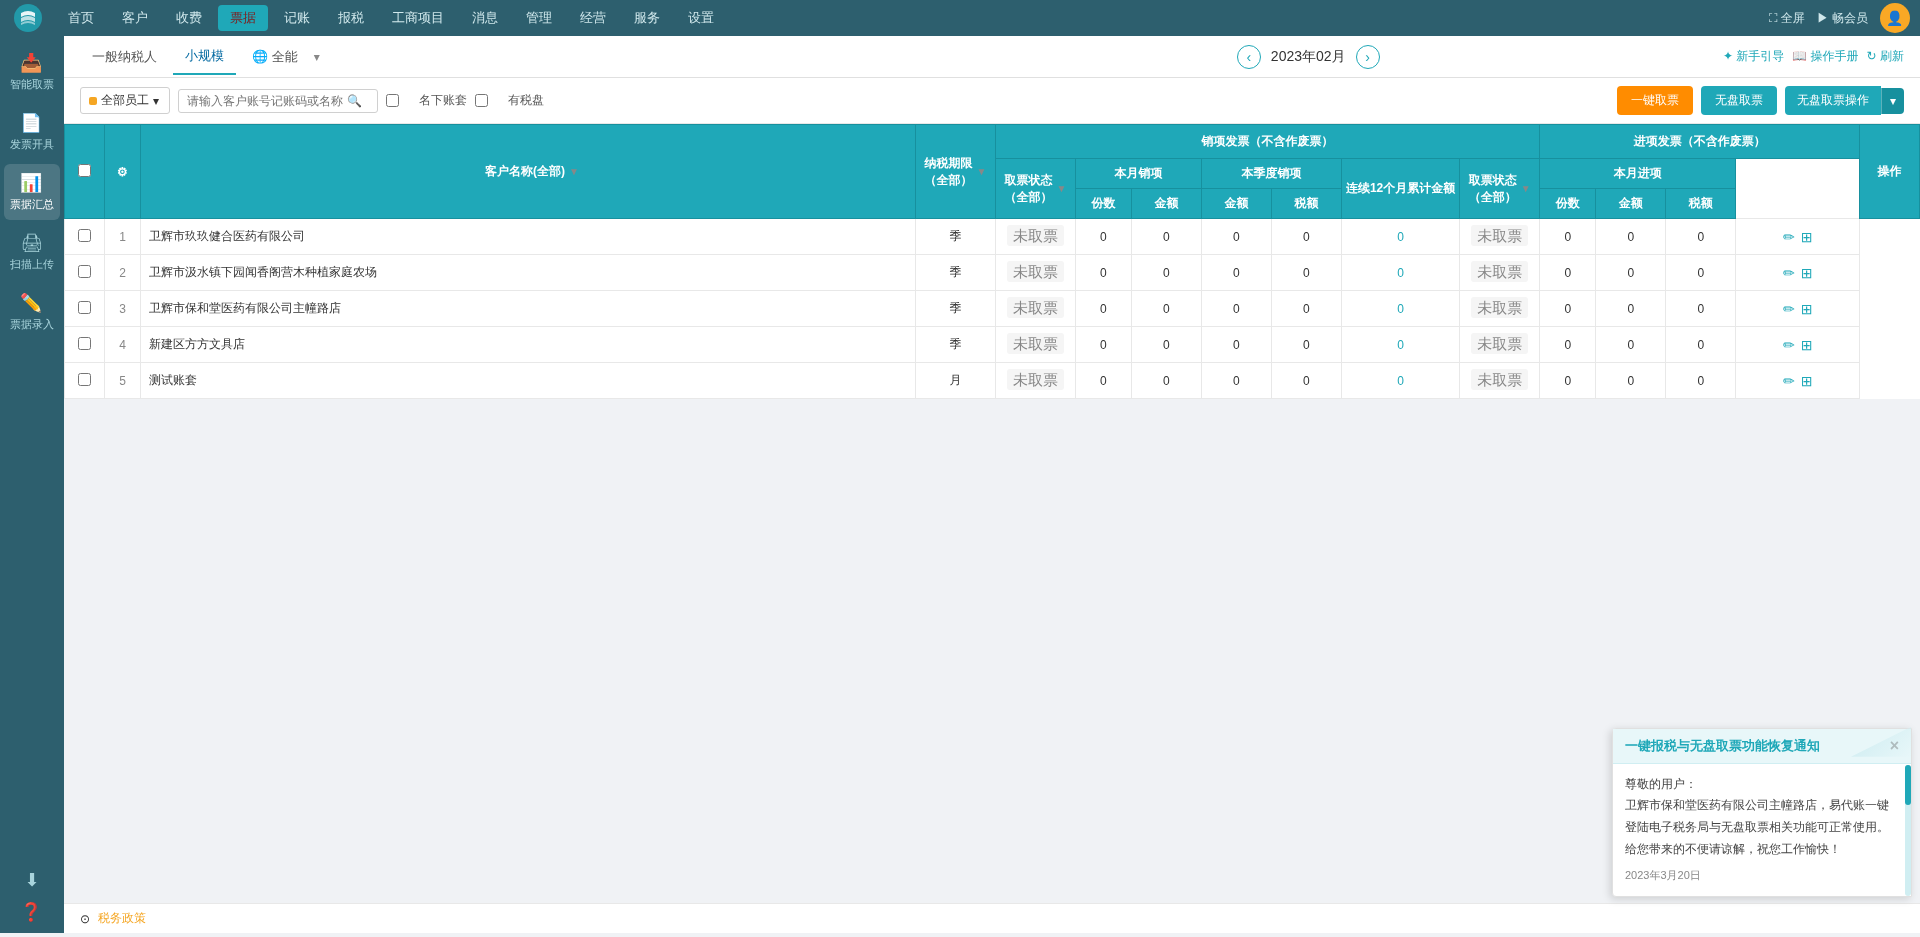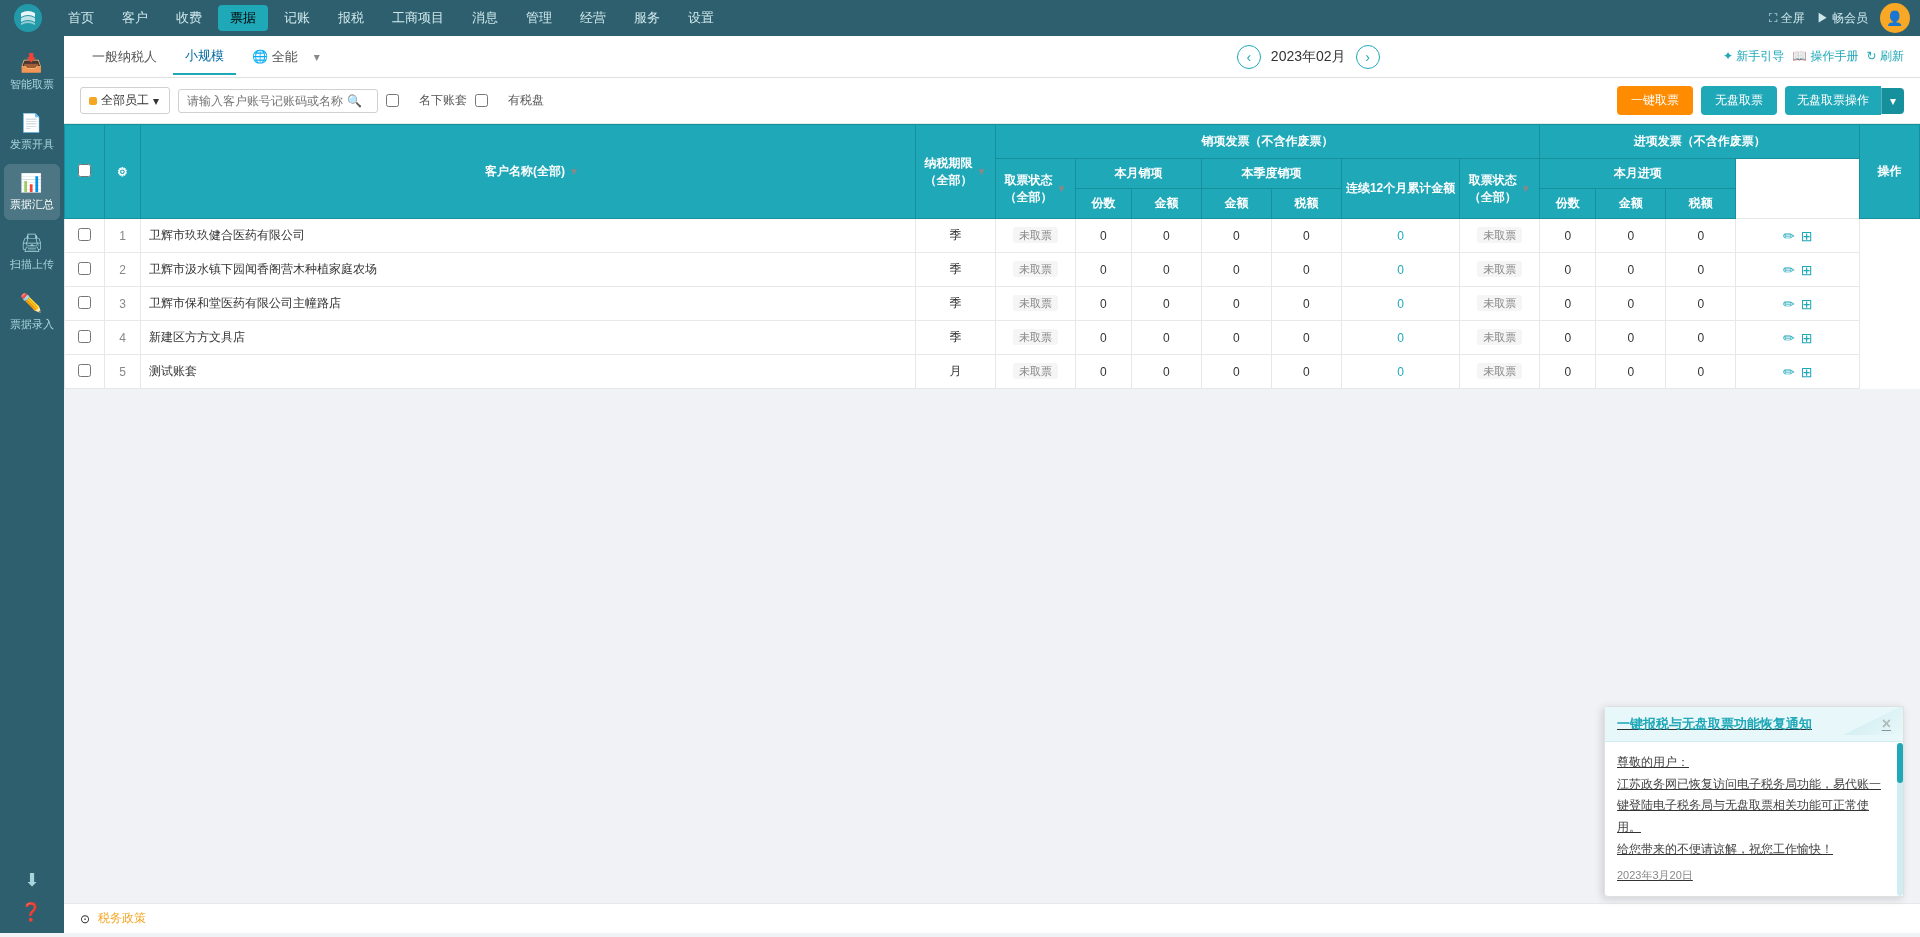--- a/index.html
+++ b/index.html
@@ -36,21 +36,21 @@
     .top-nav-item {
       padding: 4px 12px;
       color: #d0e8ec;
       cursor: pointer;
       border-radius: 3px;
       font-size: 13px;
       white-space: nowrap;
     }
     .top-nav-item.active {
       background: #1fa8b8;
-      color: #000000;
+      color: #7f1d1d;
       border-radius: 4px;
     }
     .top-nav-right {
       display: flex;
       align-items: center;
       gap: 12px;
       font-size: 12px;
       color: #d0e8ec;
     }
     .top-nav-right span { cursor: pointer; white-space: nowrap; }
@@ -325,47 +325,46 @@
     td.td-left {
       text-align: left;
       padding-left: 8px;
     }
     .link-val { color: #1fa8b8; cursor: pointer; }
     .status-badge {
       background: #f5f5f5;
       color: #888;
       padding: 2px 6px;
       border-radius: 3px;
-      font-size: 11px;
+      font-size: 15px;
     }
     .action-icons {
       display: flex;
       gap: 6px;
       justify-content: center;
     }
     .action-icon {
       cursor: pointer;
       color: #1fa8b8;
       font-size: 14px;
     }
     .checkbox-col { width: 40px; text-align: center; }
     .num-col { width: 36px; text-align: center; color: #888; }
 
     
     .notification-popup {
       position: fixed;
       bottom: 40px;
-      right: 16px;
+      right: 8px;
       width: 300px;
       background: #fff;
       border: 1px solid #e0e0e0;
       border-radius: 4px 0 0 4px;
       box-shadow: -2px 2px 8px rgba(0,0,0,0.15);
       z-index: 100;
-      text-decoration: underline;
     }
     .notification-header {
       background: #e8f7f9;
       padding: 8px 12px;
       font-size: 13px;
       font-weight: bold;
       color: #1fa8b8;
       border-bottom: 1px solid #d0eef2;
       display: flex;
       align-items: center;
@@ -733,21 +732,21 @@
 
 <div class="notification-popup">
   <div style="position:relative;">
     <div class="notif-decor"></div>
     <div class="notification-header">
       <span>一键报税与无盘取票功能恢复通知</span>
       <span class="notification-close">×</span>
     </div>
     <div class="notification-body">
       <div>尊敬的用户：</div>
-      <div>江苏政务网已恢复访问电子税务局功能，易代账一键登陆电子税务局与无盘取票相关功能可正常使用。</div>
+      <div>卫辉市保和堂医药有限公司主幢路店，易代账一键登陆电子税务局与无盘取票相关功能可正常使用。</div>
       <div>给您带来的不便请谅解，祝您工作愉快！</div>
       <div class="notification-date">2023年3月20日</div>
     </div>
   </div>
   <div class="notification-scroll">
     <div class="notification-scroll-thumb"></div>
   </div>
 </div>
 
 </body></html>

